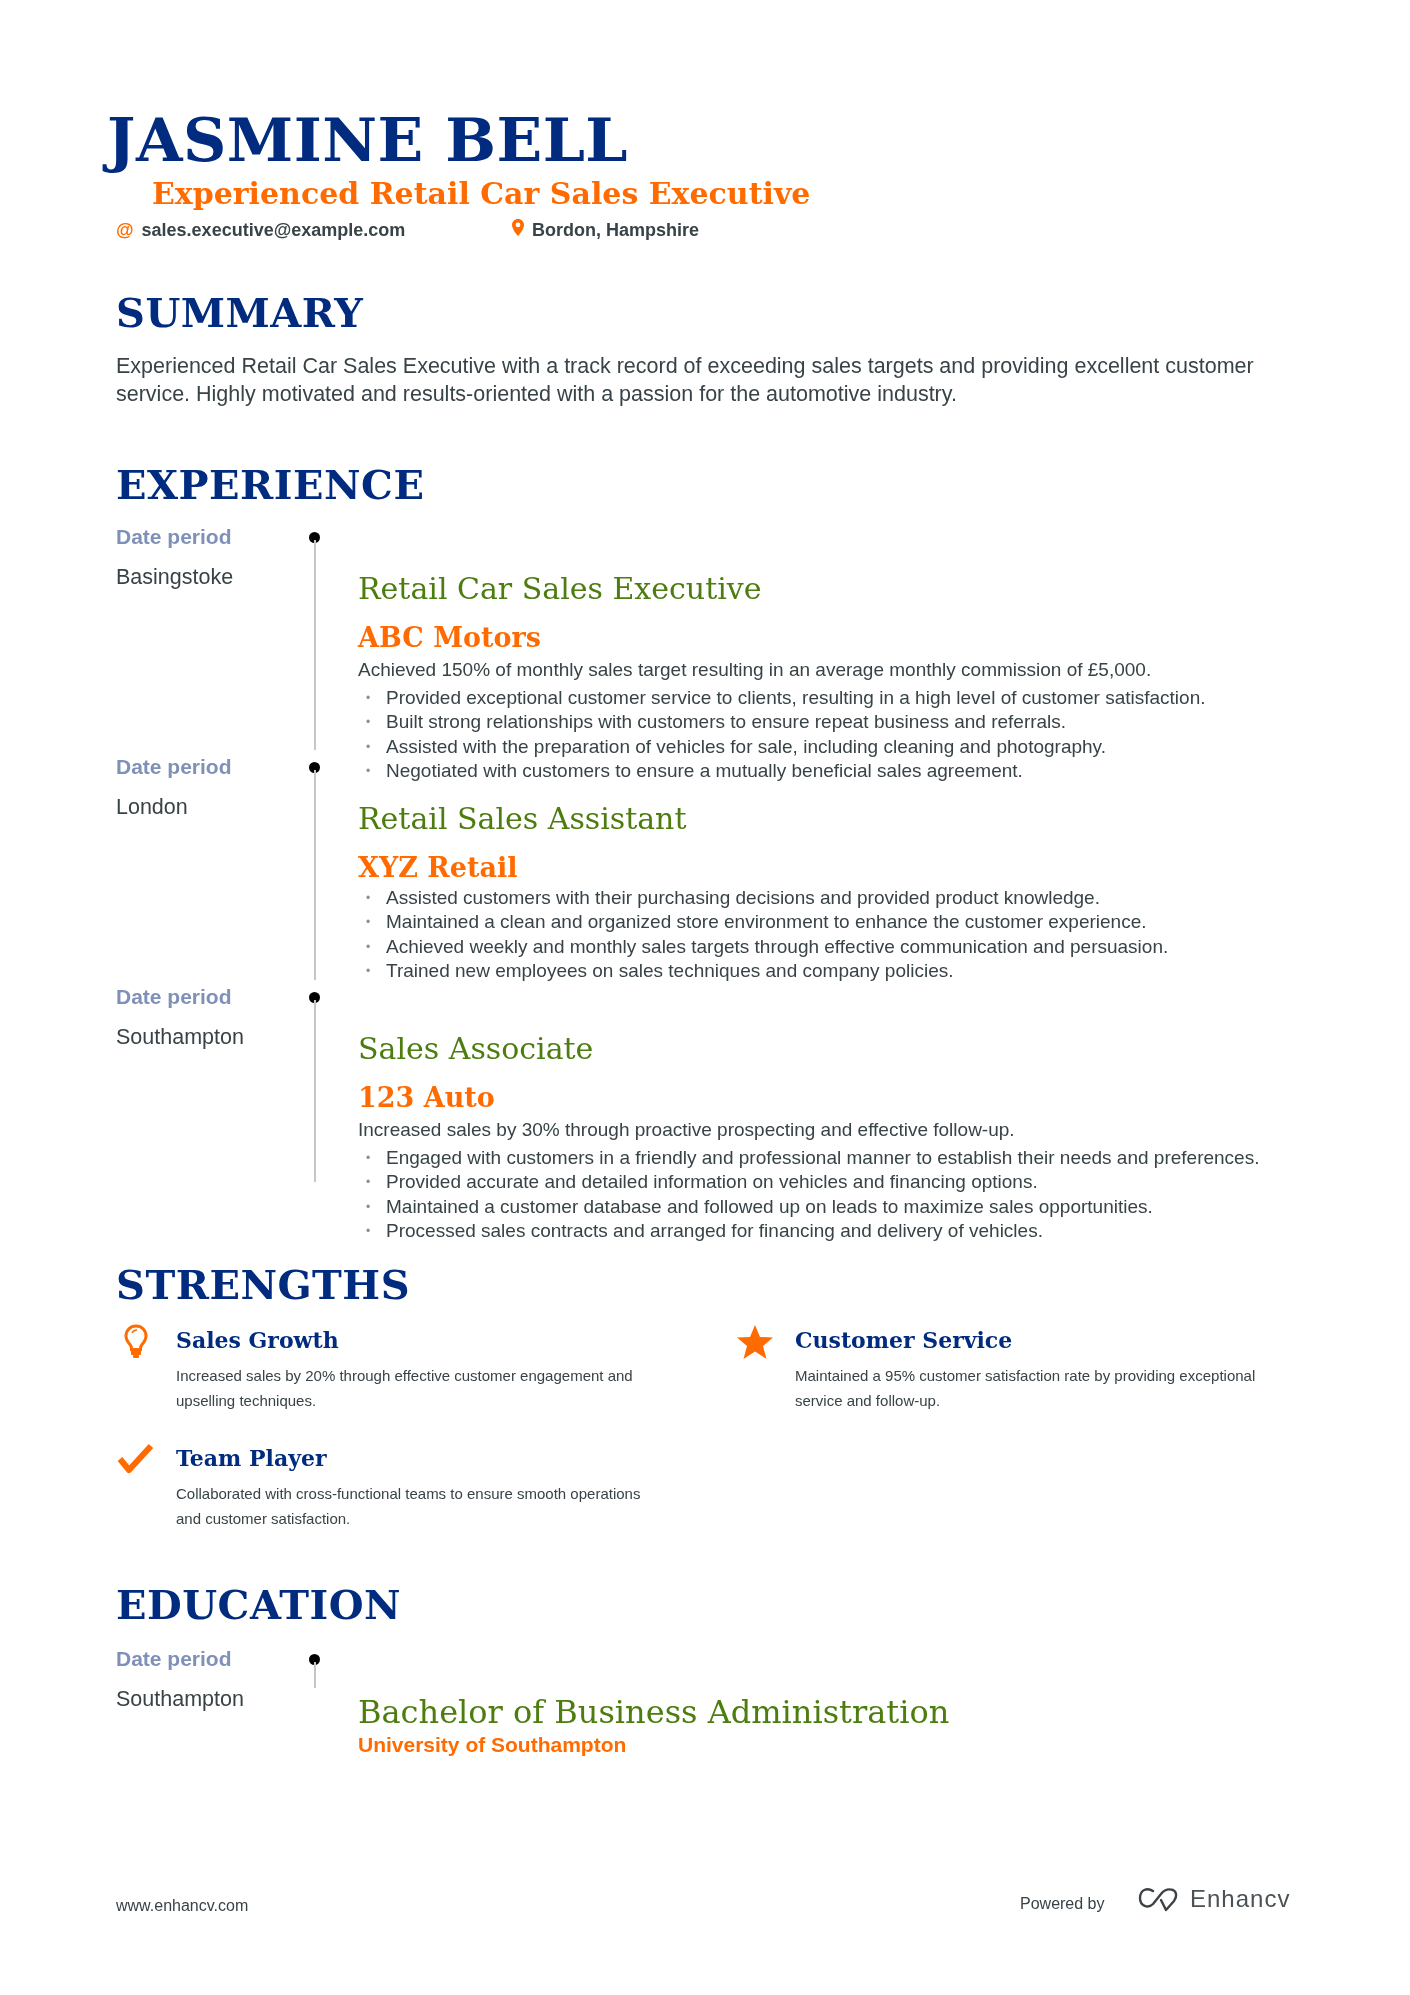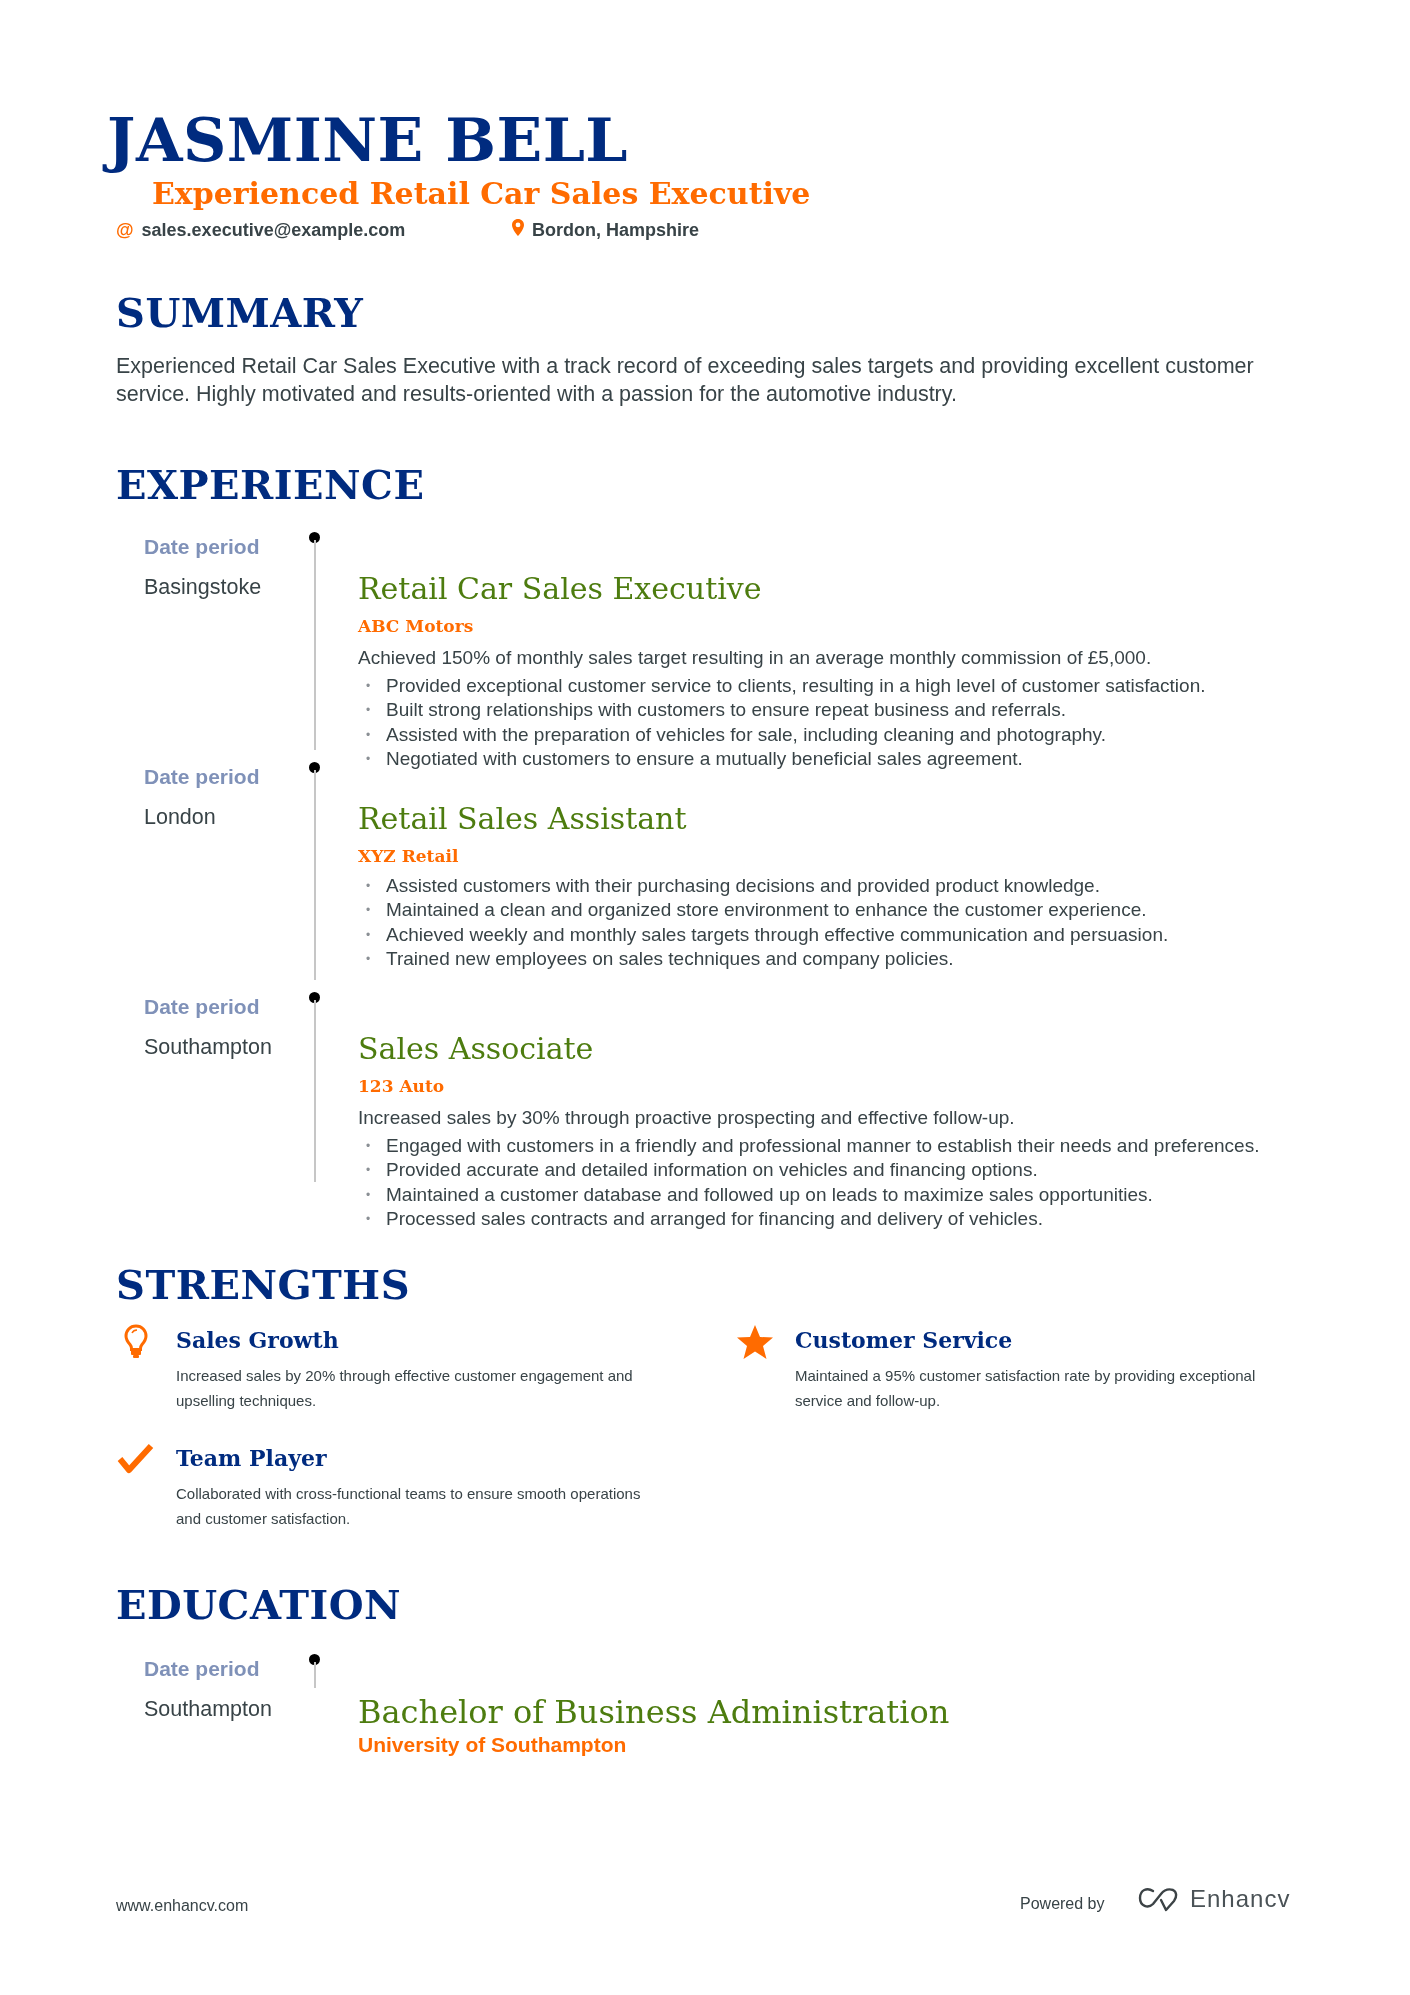--- a/index.html
+++ b/index.html
@@ -11,28 +11,28 @@
 
   #name { position: absolute; left: 107px; top: 104px; font-size: 60px; font-weight: bold; letter-spacing: 0.5px; line-height: 72px; }
   #headline { position: absolute; left: 116px; top: 174px; font-size: 30px; font-weight: bold; line-height: 40px; }
   .contact { position: absolute; top: 219px; font-size: 18px; font-weight: bold; color: #384347; display: flex; align-items: center; gap: 8px; line-height: 22px; }
   .contact .ico { color: #ff6b00; font-size: 18px; font-weight: bold; }
 
   .section-title { position: absolute; left: 116px; font-size: 40px; font-weight: bold; line-height: 50px; letter-spacing: 0.5px; }
   #summary-text { position: absolute; left: 116px; top: 352px; width: 1200px; font-size: 21.5px; line-height: 28px; color: #384347; }
 
   .entry { position: absolute; left: 116px; width: 1200px; }
-  .entry .left { position: absolute; left: 0; top: 12px; width: 180px; margin-left: 28px; }
+  .entry .left { position: absolute; left: 0; top: 2px; width: 180px; }
   .entry .date { font-size: 21px; font-weight: bold; color: #7f91b8; line-height: 26px; }
   .entry .loc { font-size: 21.5px; color: #384347; line-height: 26px; margin-top: 14px; }
   .entry .dot { position: absolute; left: 193px; top: 10px; width: 11px; height: 11px; border-radius: 50%; background: #000; }
   .entry .line { position: absolute; left: 198px; top: 18px; width: 2px; background: #c6c6c6; }
   .entry .right { position: absolute; left: 242px; top: 0; width: 960px; }
   .entry .role { font-size: 30px; line-height: 38px; color: #4d7c0f; margin-top: 48px; }
-  .entry .company { font-size: 17px; font-weight: bold; color: #ff6b00; line-height: 28px; margin-top: 4px; }
+  .entry .company { font-size: 27px; font-weight: bold; color: #ff6b00; line-height: 28px; margin-top: 16px; }
   .entry .desc { font-size: 19px; line-height: 24px; color: #384347; margin-top: 6px; }
   .entry ul { list-style: none; margin-top: 4px; }
   .entry li { position: relative; padding-left: 28px; font-size: 19px; line-height: 24.3px; color: #384347; }
   .entry li::before { content: "•"; position: absolute; left: 8px; top: 0; font-size: 12px; color: #8a8f94; }
 
   .strength { position: absolute; width: 520px; }
   .strength .sicon { position: absolute; left: 0; top: 0; width: 40px; height: 40px; }
   .strength .stitle { position: absolute; left: 60px; top: 4px; font-size: 22px; font-weight: bold; color: #002b7f; line-height: 28px; }
   .strength .sdesc { position: absolute; left: 60px; top: 42px; width: 480px; font-size: 15px; line-height: 24.5px; color: #384347; }
 

